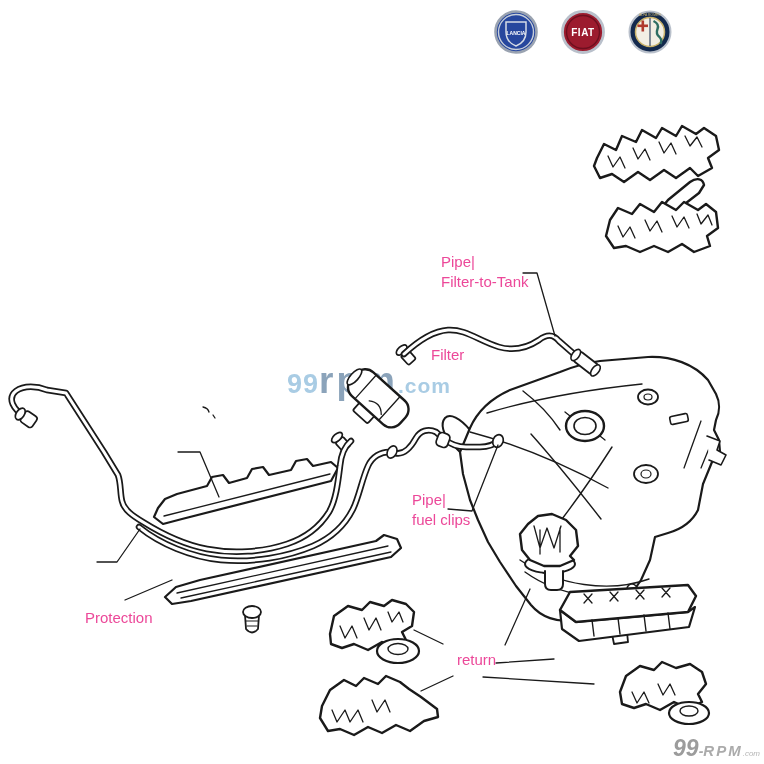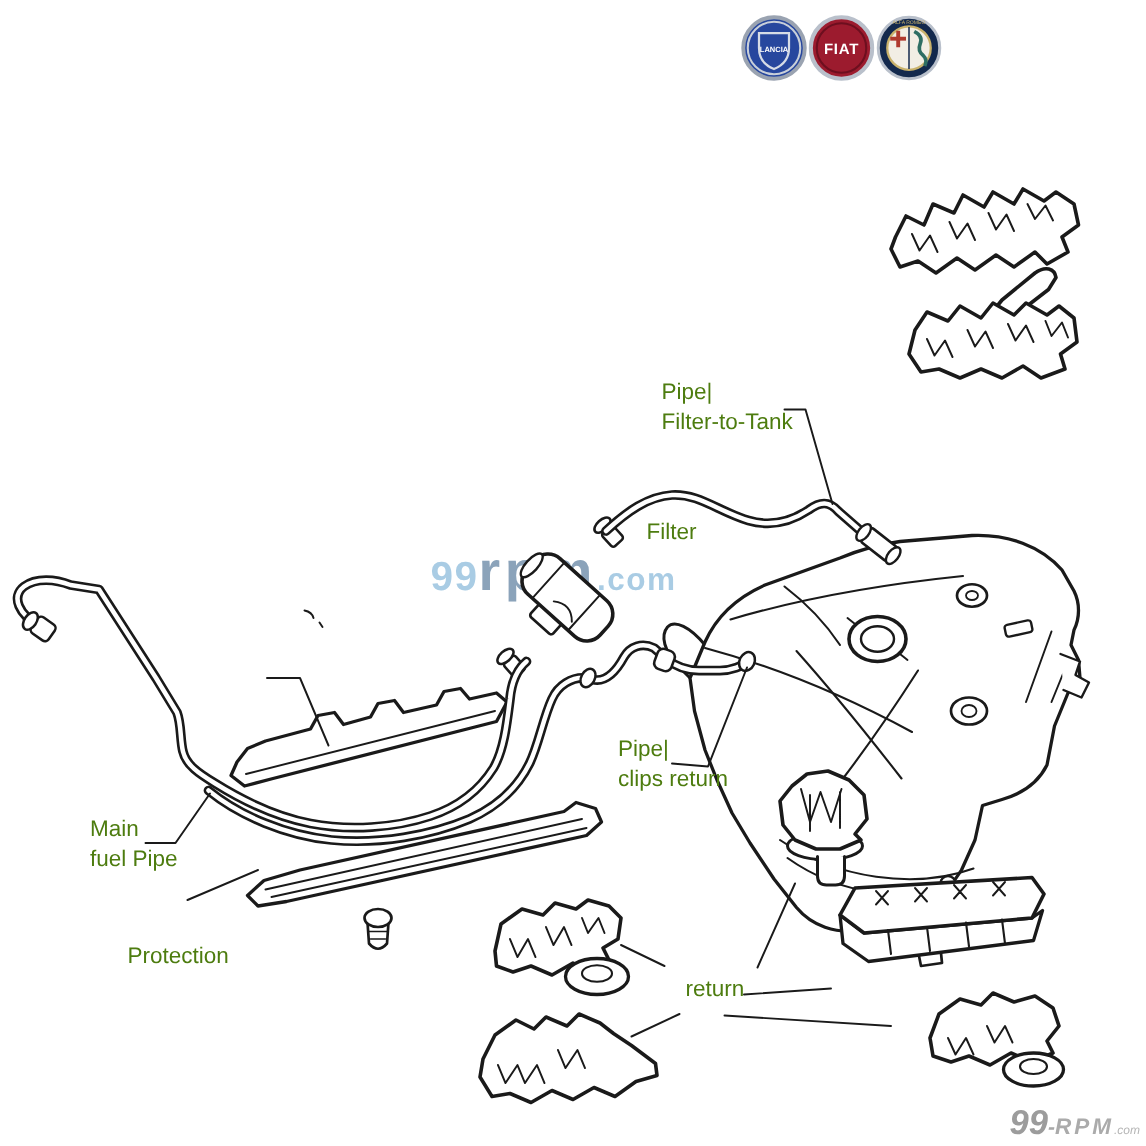--- a/index.html
+++ b/index.html
@@ -1,21 +1,21 @@
 <!DOCTYPE html>
 <html><head>
 <meta charset="utf-8">
 <style>
   html,body{margin:0;padding:0;}
   body{width:764px;height:764px;position:relative;overflow:hidden;background:#ffffff;
        font-family:"Liberation Sans",sans-serif;}
   .stage{position:absolute;inset:0;}
 
   
-  .brand{position:absolute;top:10px;left:494px;display:flex;align-items:flex-start;gap:1px;justify-content:space-between;}
+  .brand{position:absolute;top:10px;left:494px;display:flex;align-items:flex-start;gap:23px;justify-content:space-between;}
   .logo{width:44px;height:44px;flex:0 0 auto;}
   .brand-text{margin-left:6px;margin-top:2px;font-weight:bold;font-size:22px;line-height:19px;color:#111;}
   .brand-text span{display:block;}
 
   
   .center-wm{position:absolute;left:287px;top:360px;display:flex;align-items:baseline;
              font-weight:bold;z-index:1;user-select:none;}
   .w99{font-size:27px;letter-spacing:1px;}
   .wrpm{font-size:37px;letter-spacing:3px;}
   .wcom{font-size:21px;letter-spacing:1px;}
@@ -23,21 +23,21 @@
              font-weight:bold;font-style:italic;user-select:none;}
   .c99{font-size:23px;}
   .cdash{font-size:14px;}
   .crpm{font-size:15px;letter-spacing:2px;}
   .ccom{font-size:8px;font-weight:normal;}
 
   
   svg.diagram{position:absolute;inset:0;z-index:2;}
 
   
-  .lbl{position:absolute;z-index:3;font-size:15px;line-height:20px;color:#4d7c0f;white-space:nowrap;}
+  .lbl{position:absolute;z-index:3;font-size:15px;line-height:20px;color:#ec4899;white-space:nowrap;}
   .lbl span{display:block;}
 </style>
 </head>
 <body>
 
 <div class="stage">
 
   <div class="center-wm">
     <span class="w99" style="color:#a9cce4">99</span>
     <span class="wrpm" style="color:#8ba3ba">rpm</span>
@@ -259,27 +259,23 @@
 
   <div class="lbl" style="left:441px;top:252px">
     <span>Pipe|</span>
     <span>Filter-to-Tank</span>
   </div>
   <div class="lbl" style="left:431px;top:345px">
     <span>Filter</span>
   </div>
   <div class="lbl" style="left:412px;top:490px">
     <span>Pipe|</span>
-    <span>clips return</span>
-  </div>
-  <div class="lbl" style="left:60px;top:543px">
-    <span>Main</span>
-    <span>fuel Pipe</span>
-  </div>
-  <div class="lbl" style="left:85px;top:628px">
+    <span>fuel clips</span>
+  </div>
+  <div class="lbl" style="left:85px;top:608px">
     <span>Protection</span>
   </div>
   <div class="lbl" style="left:457px;top:650px">
     <span>return</span>
   </div>
 
   <div class="corner-wm">
     <span class="c99" style="color:#9c9c9c">99</span>
     <span class="cdash" style="color:#a8a8a8">-</span>
     <span class="crpm" style="color:#ababab">RPM</span>

